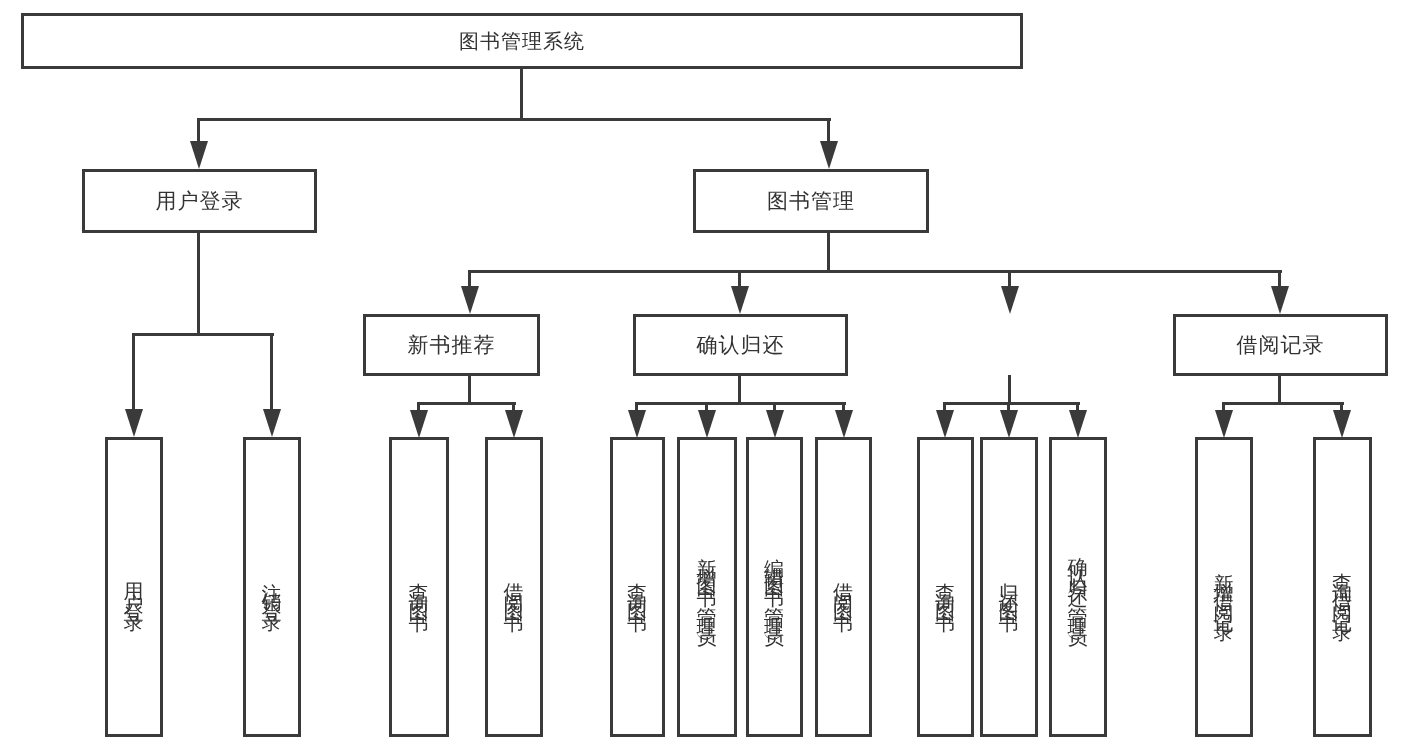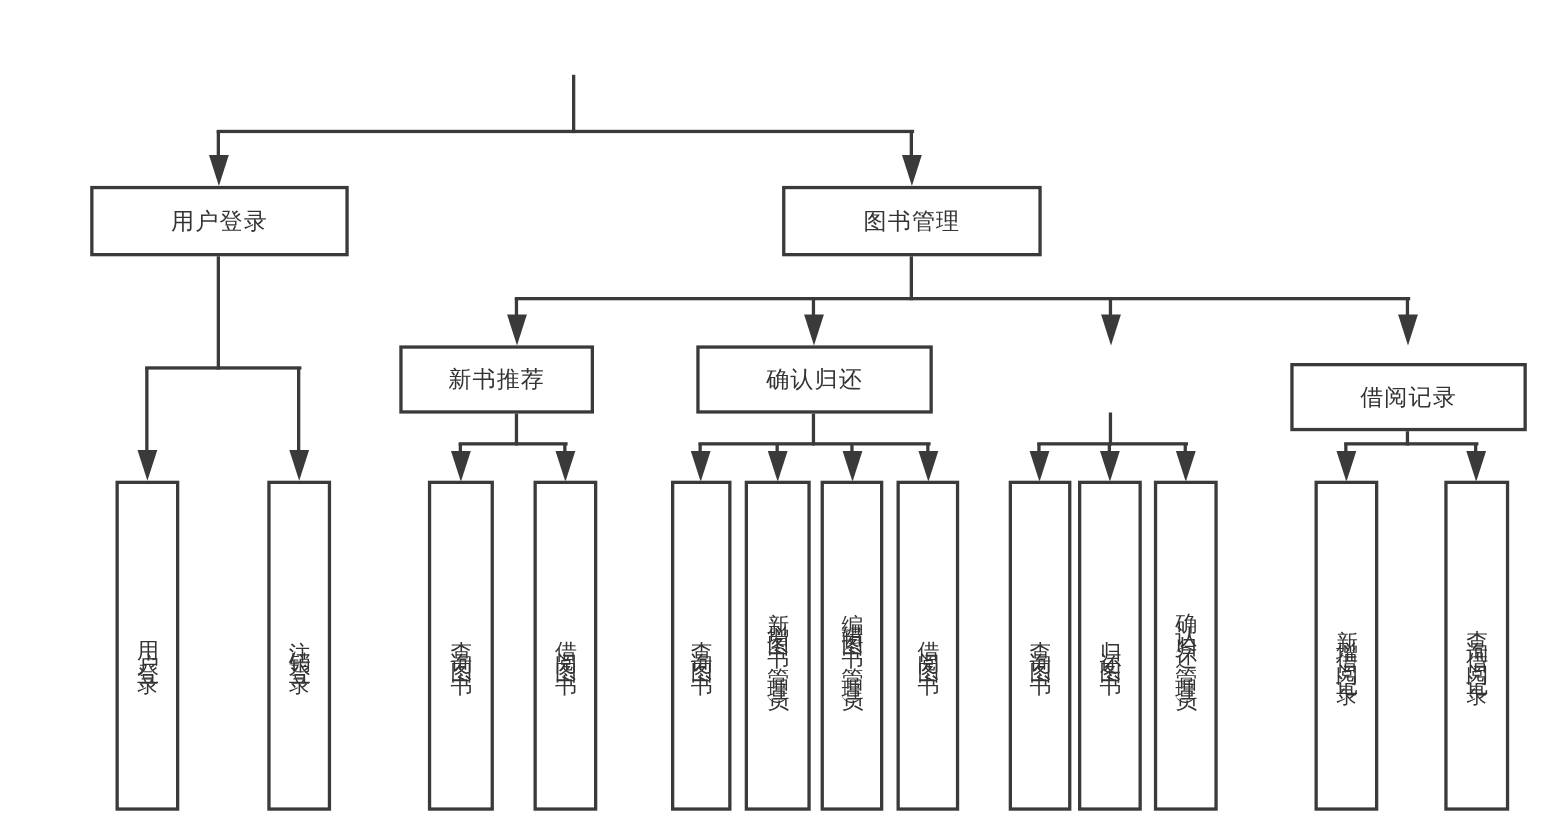--- a/index.html
+++ b/index.html
@@ -60,27 +60,28 @@
     white-space:nowrap;
     z-index:3;
     opacity:.92;
   }
 </style>
 </head>
 <body>
 
 <div id="stage">
 
+  <div class="node root" style="left:21px;top:13px;width:1002px;height:56px;">图书管理系统</div>
 
   <div class="node" style="left:82px;top:169px;width:235px;height:64px;">用户登录</div>
-  <div class="node" style="left:711px;top:169px;width:236px;height:64px;">图书管理</div>
+  <div class="node" style="left:693px;top:169px;width:236px;height:64px;">图书管理</div>
 
   <div class="node" style="left:363px;top:314px;width:177px;height:62px;">新书推荐</div>
   <div class="node" style="left:633px;top:314px;width:215px;height:62px;">确认归还</div>
-  <div class="node" style="left:1173px;top:314px;width:215px;height:62px;margin-top:16px;">借阅记录</div>
+  <div class="node" style="left:1173px;top:314px;width:215px;height:62px;">借阅记录</div>
 
   <div class="node leaf" style="left:105px;top:437px;width:58px;height:300px;">用户登录</div>
   <div class="node leaf" style="left:243px;top:437px;width:58px;height:300px;">注销登录</div>
 
   <div class="node leaf" style="left:389px;top:437px;width:60px;height:300px;">查询图书</div>
   <div class="node leaf" style="left:485px;top:437px;width:58px;height:300px;">借阅图书</div>
 
   <div class="node leaf" style="left:610px;top:437px;width:55px;height:300px;">查询图书</div>
   <div class="node leaf" style="left:677px;top:437px;width:60px;height:300px;">新增图书（管理员）</div>
   <div class="node leaf" style="left:746px;top:437px;width:57px;height:300px;">编辑图书（管理员）</div>

